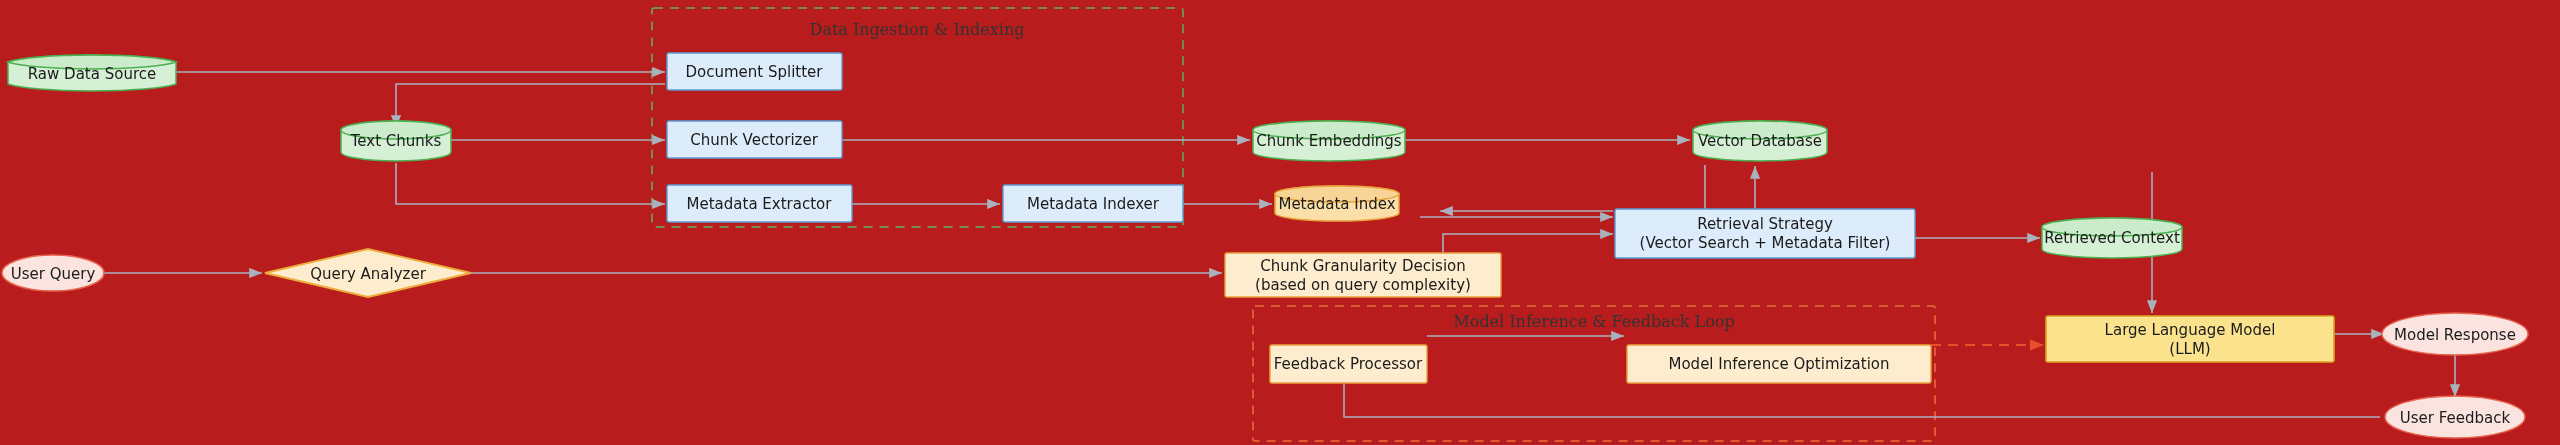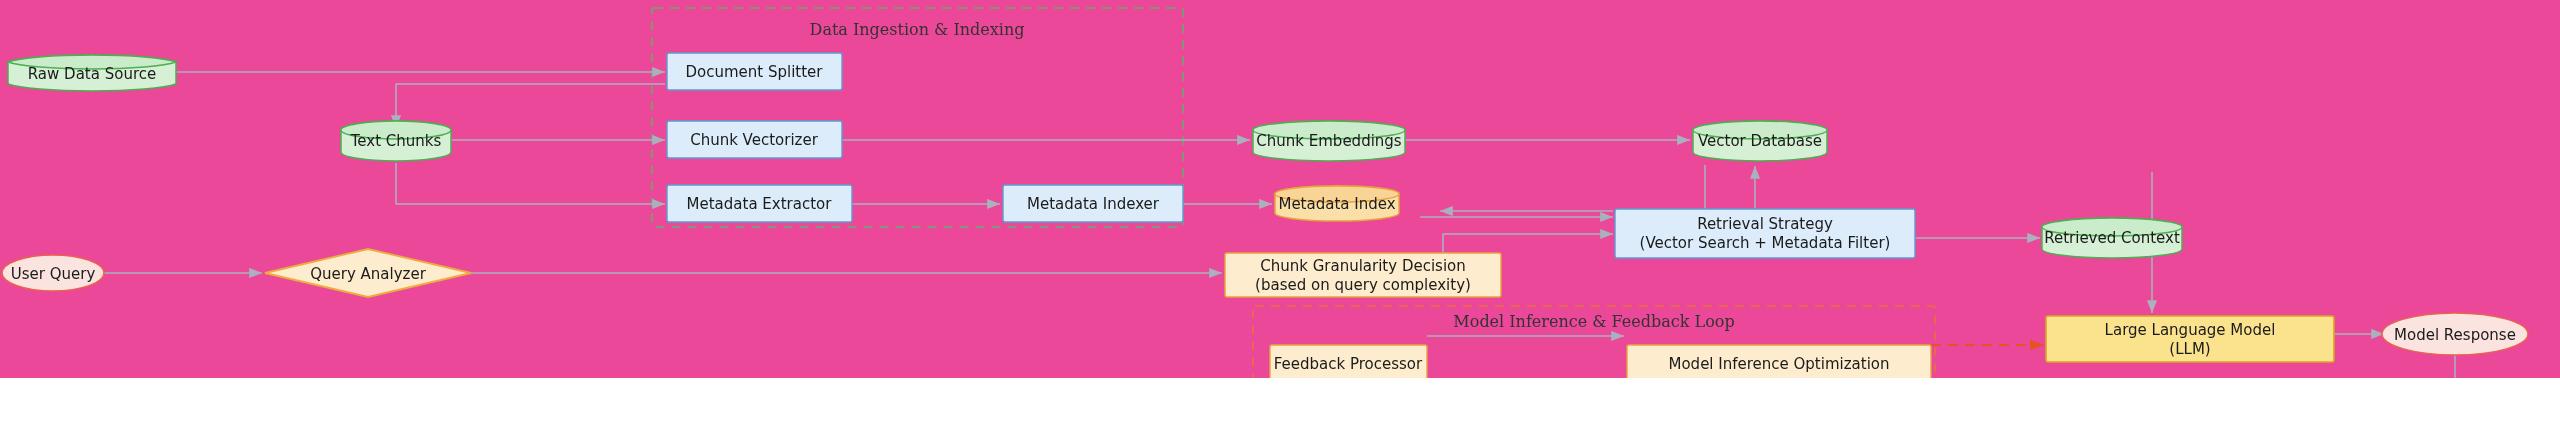--- a/index.html
+++ b/index.html
@@ -1,17 +1,17 @@
 <!DOCTYPE html>
 <html><head>
 <meta charset="utf-8">
 <style>
   html,body{margin:0;padding:0;background:#ffffff;}
   body{font-family:"DejaVu Sans","Liberation Sans",sans-serif;}
-  #canvas{position:relative;width:2560px;height:378px;background:#ec4899;overflow:hidden;}
+  #canvas{position:relative;width:2560px;height:445px;background:#b91c1c;overflow:hidden;}
   svg#diagram{position:absolute;left:0;top:0;width:2560px;height:445px;}
   .node-label{font-family:"DejaVu Sans","Liberation Sans",sans-serif;font-size:15px;fill:#1b1b1b;text-anchor:middle;dominant-baseline:middle;}
   .cluster-label{font-family:"DejaVu Serif","Liberation Serif",serif;font-size:16px;fill:#333333;text-anchor:middle;dominant-baseline:middle;}
   .edge{fill:none;stroke:#a9b1bd;stroke-width:1.6px;}
   .edge-dashed{fill:none;stroke:#e8502a;stroke-width:2.2px;stroke-dasharray:10 7;}
   .cluster-green{fill:none;stroke:#5fae68;stroke-width:1.5px;stroke-dasharray:9 7;}
   .cluster-orange{fill:none;stroke:#e8703a;stroke-width:1.5px;stroke-dasharray:9 7;}
   .box-blue{fill:#dcecfa;stroke:#5b9bd5;stroke-width:1.4px;}
   .box-orange{fill:#fdeccd;stroke:#e8a33d;stroke-width:1.4px;}
   .box-yellow{fill:#fbe38e;stroke:#d9a520;stroke-width:1.6px;}

